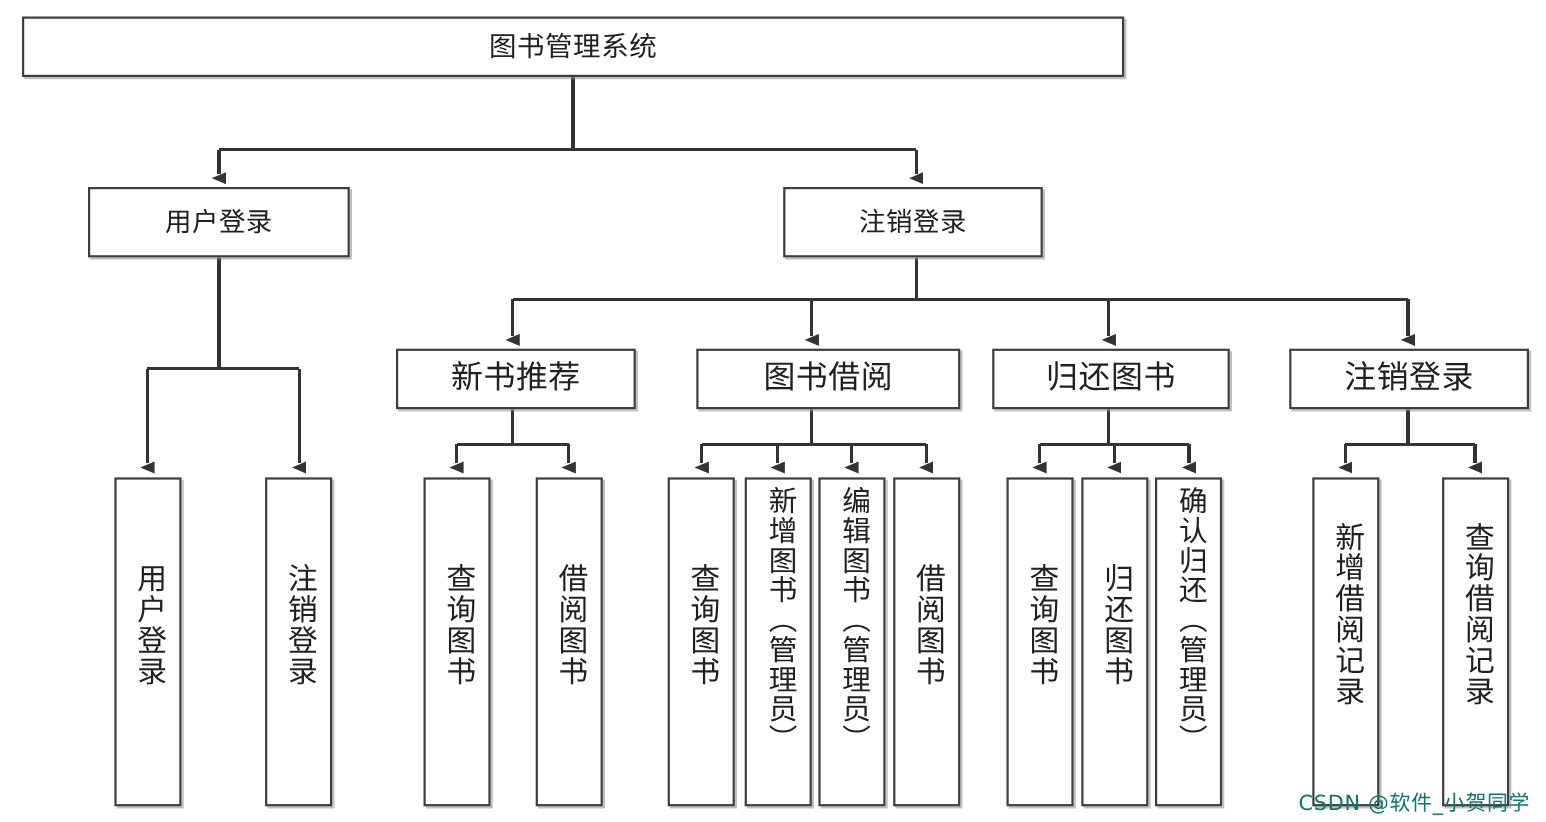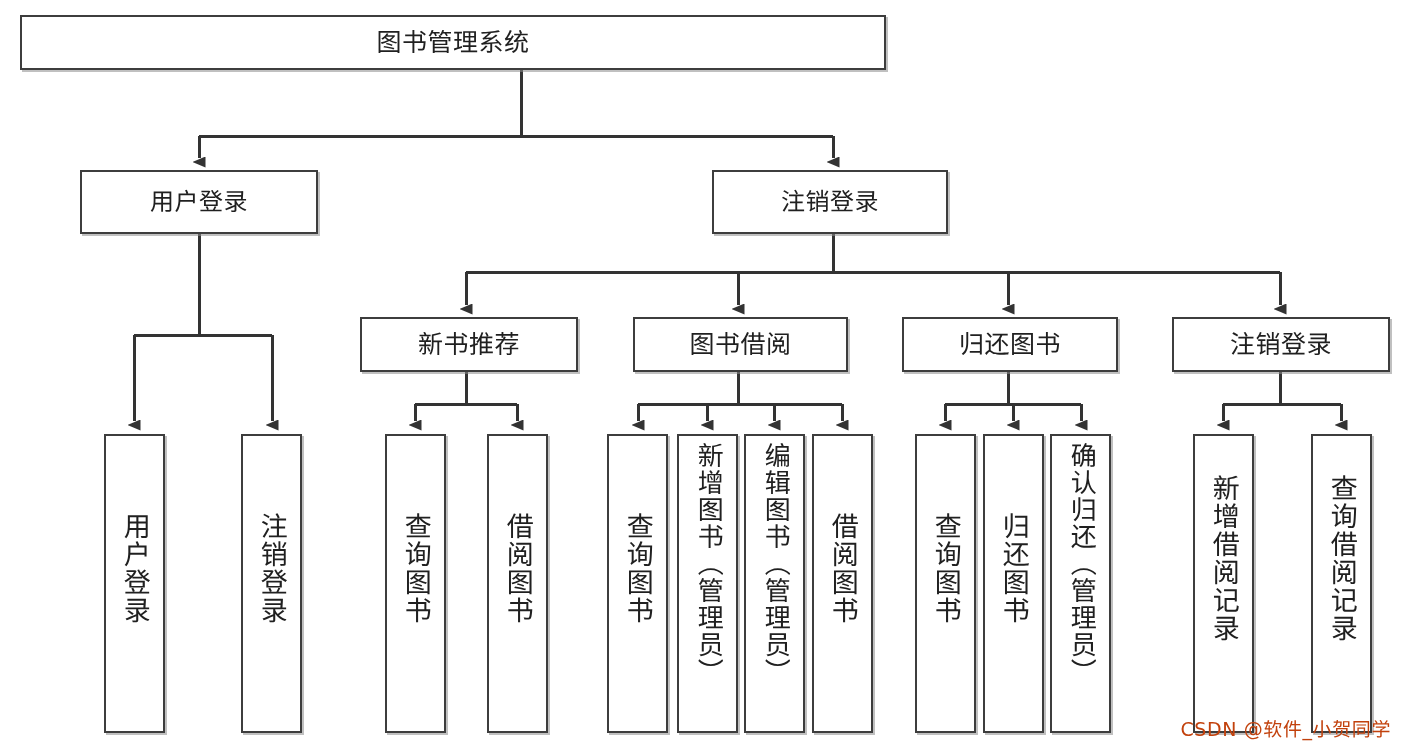--- a/index.html
+++ b/index.html
@@ -38,21 +38,21 @@
   .node .lbl{
     display:block;
     line-height:1.18;
     letter-spacing:.5px;
   }
   
   .node.root{ }
   .node.root .lbl{ font-size:25px; }
   
   .node.lvl1 .lbl{ font-size:24px; }
-  .node.lvl2 .lbl{ font-size:25px;font-family:Liberation Serif, serif; }
+  .node.lvl2 .lbl{ font-size:29px;font-family:Liberation Serif, serif; }
   
   .node.leaf{
     align-items:flex-start;
     justify-content:center;
     padding-top:4px;
   }
   .node.leaf .lbl{
     writing-mode:vertical-rl;
     text-orientation:upright;
     font-size:27px;
@@ -60,21 +60,21 @@
     letter-spacing:1px;
     white-space:nowrap;
   }
   .node.leaf.tall .lbl{ font-size:26px; }
   
   #watermark{
     position:absolute;
     right:14px;
     bottom:6px;
     font-size:19px;
-    color:#c2410c;
+    color:#0f766e;
     letter-spacing:.6px;
     white-space:nowrap;
     user-select:none;
   }
 </style>
 </head>
 <body>
 
 <div id="canvas">
 
@@ -121,37 +121,37 @@
       <path d="M1013,404 L1013,421" marker-end="url(#arrow)"></path>
       <path d="M1081,404 L1081,421" marker-end="url(#arrow)"></path>
 
       <path d="M1280,372 L1280,404"></path>
       <path d="M1223,404 L1341,404"></path>
       <path d="M1223,404 L1223,421" marker-end="url(#arrow)"></path>
       <path d="M1341,404 L1341,421" marker-end="url(#arrow)"></path>
     </g>
   </svg>
 
-  <div class="node root" style="left:20px;top:15px;width:866px;height:55px;">
+  <div class="node root" style="left:20px;top:15px;width:1002px;height:55px;">
     <span class="lbl">图书管理系统</span>
   </div>
 
   <div class="node lvl1" style="left:80px;top:170px;width:238px;height:64px;">
     <span class="lbl">用户登录</span>
   </div>
 
   <div class="node lvl1" style="left:712px;top:170px;width:236px;height:64px;">
     <span class="lbl">注销登录</span>
   </div>
 
   <div class="node lvl2" style="left:360px;top:317px;width:218px;height:55px;">
     <span class="lbl">新书推荐</span>
   </div>
 
-  <div class="node lvl2" style="left:633px;top:317px;width:215px;height:55px;">
+  <div class="node lvl2" style="left:633px;top:317px;width:240px;height:55px;">
     <span class="lbl">图书借阅</span>
   </div>
 
   <div class="node lvl2" style="left:902px;top:317px;width:216px;height:55px;">
     <span class="lbl">归还图书</span>
   </div>
 
   <div class="node lvl2" style="left:1172px;top:317px;width:218px;height:55px;">
     <span class="lbl">注销登录</span>
   </div>

